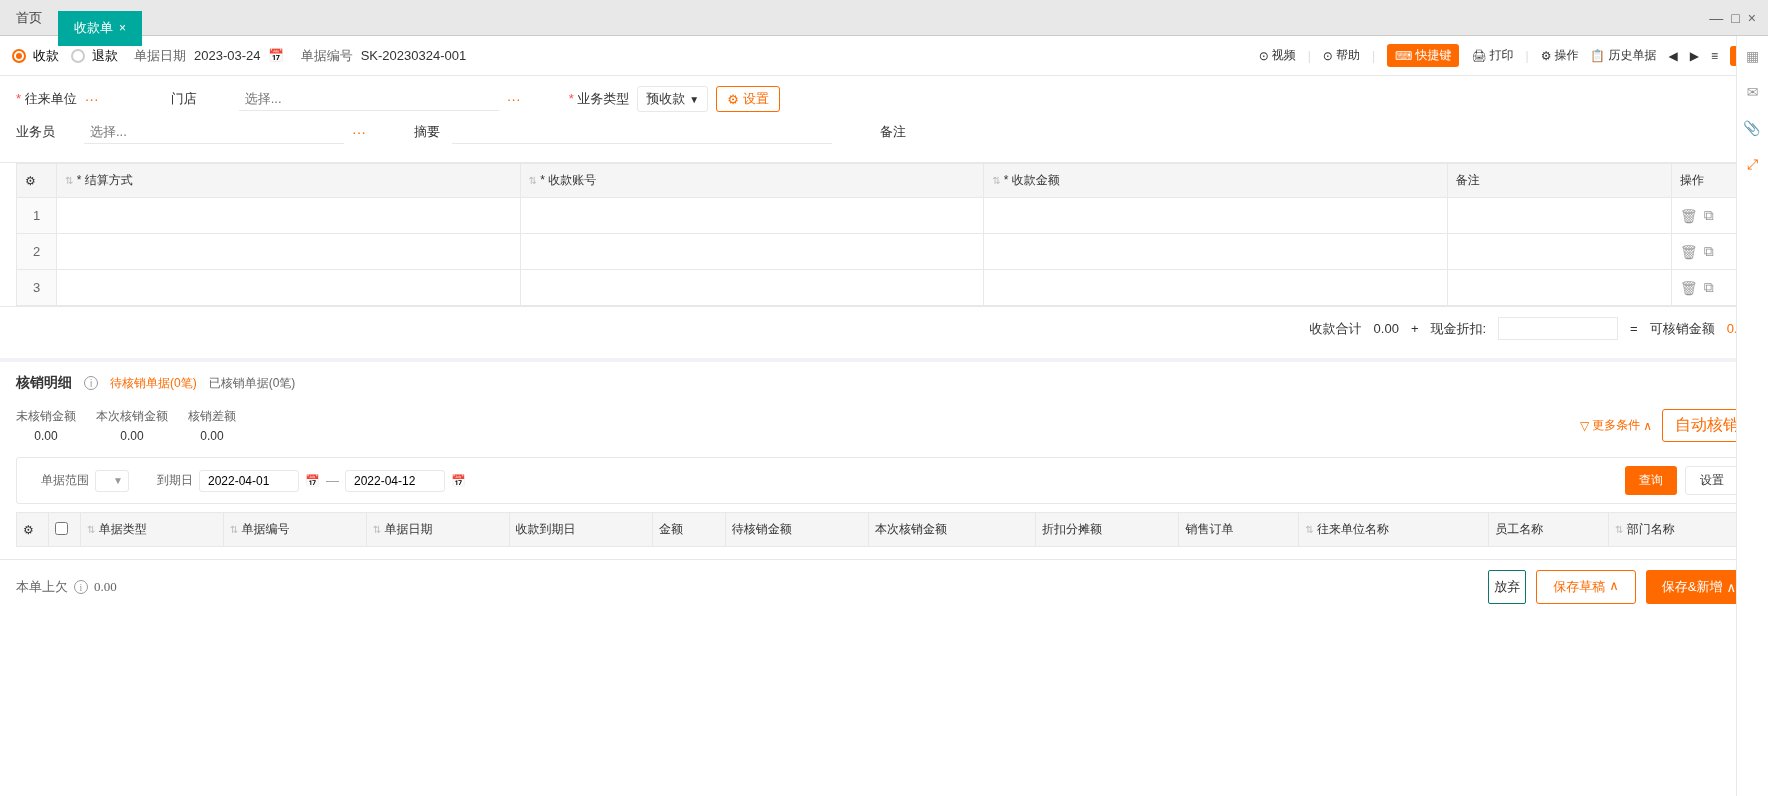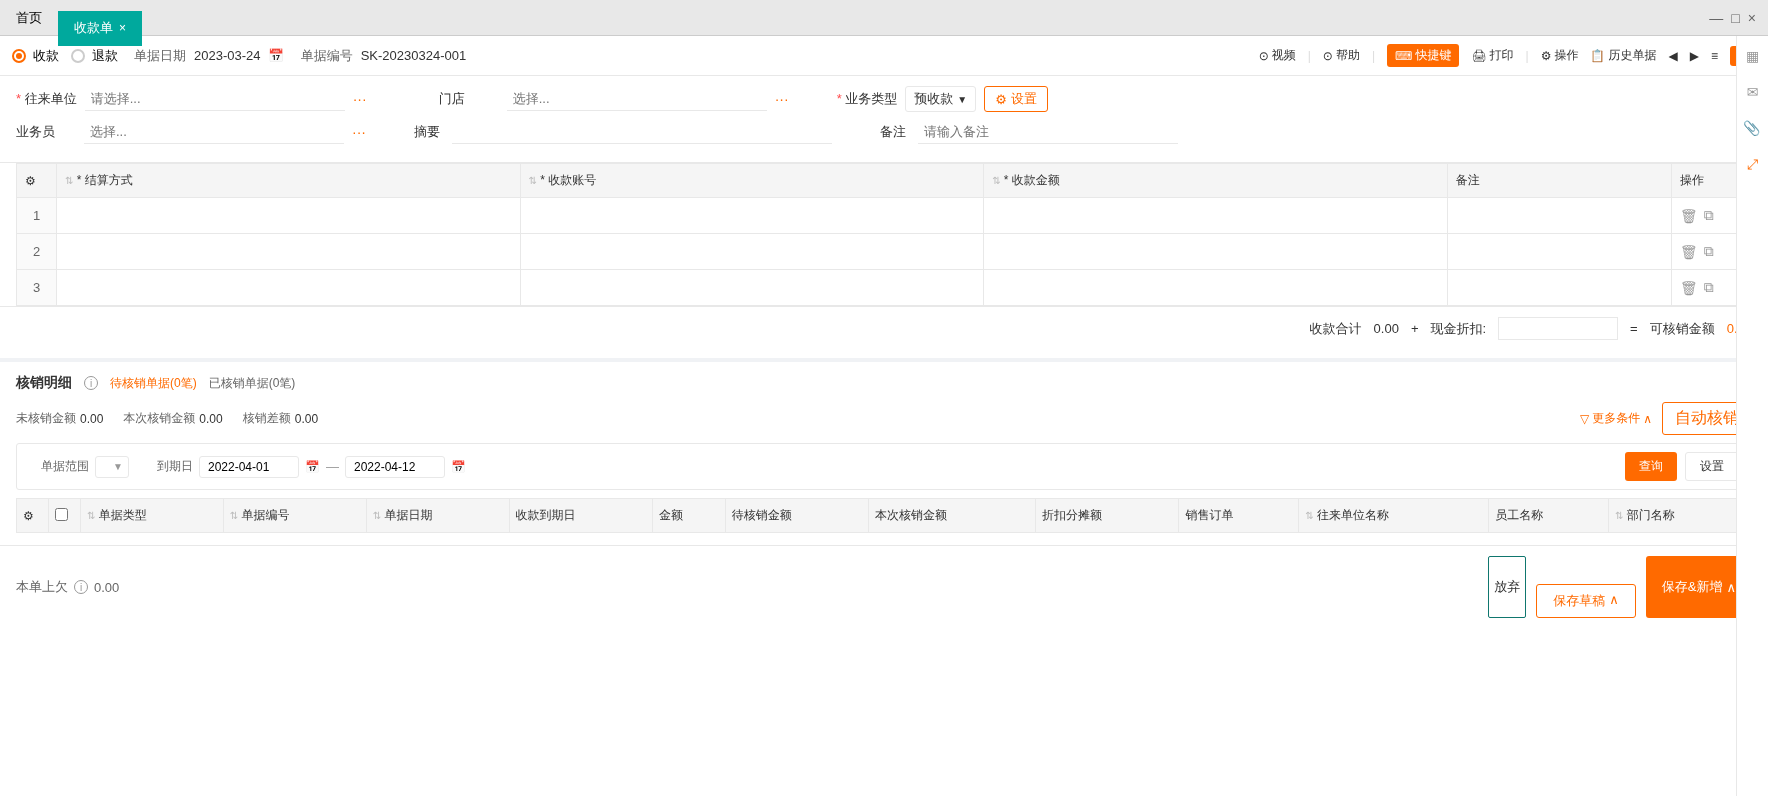--- a/index.html
+++ b/index.html
@@ -5,21 +5,21 @@
     * { box-sizing: border-box; margin: 0; padding: 0; }
     body { font-family: 'Microsoft YaHei', Arial, sans-serif; font-size: 13px; background: #f0f2f5; overflow: hidden; }
 
     
     .tab-bar {
       display: flex; align-items: center; height: 36px;
       background: #e8e8e8; border-bottom: 1px solid #ccc;
     }
     .tab-home {
       padding: 0 16px; height: 100%; display: flex; align-items: center;
-      background: #e8e8e8; color: #000000; cursor: pointer; font-size: 13px;
+      background: #e8e8e8; color: #404040; cursor: pointer; font-size: 13px;
     }
     .tab-active {
       padding: 0 16px; height: 100%; display: flex; align-items: center;
       background: #00a99d; color: #fff; cursor: pointer; font-size: 13px; gap: 6px; margin-top: 21px;
     }
     .tab-close { cursor: pointer; font-size: 12px; }
     .window-controls { margin-left: auto; display: flex; align-items: center; gap: 8px; padding-right: 12px; }
     .window-btn { cursor: pointer; font-size: 14px; color: #666; }
 
     
@@ -96,21 +96,21 @@
       outline: none; font-size: 13px;
     }
 
     
     .verify-section { padding: 12px 16px; background: #fff; margin-top: 8px; border-top: 4px solid #f0f2f5; }
     .verify-title { display: flex; align-items: center; gap: 12px; margin-bottom: 10px; }
     .verify-title h3 { font-size: 14px; color: #333; font-weight: 600; }
     .verify-tab { color: #ff6a00; font-size: 12px; cursor: pointer; }
     .verify-tab.inactive { color: #666; }
     .verify-stats { display: flex; align-items: center; gap: 20px; padding: 6px 0; }
-    .stat-item { display: flex; align-items: center; gap: 4px; }
+    .stat-item { display: flex; align-items: center; gap: 4px; flex-direction: column; }
     .stat-label { color: #666; font-size: 12px; }
     .stat-value { color: #333; font-size: 12px; }
     .verify-actions { margin-left: auto; display: flex; align-items: center; gap: 10px; }
     .filter-btn { color: #ff6a00; cursor: pointer; font-size: 12px; display: flex; align-items: center; gap: 3px; }
     .auto-verify-btn {
       background: #fff; border: 1px solid #ff6a00; color: #ff6a00;
       padding: 5px 12px; border-radius: 3px; cursor: pointer; font-size: 16px;
     }
 
     
@@ -149,30 +149,30 @@
       background: #f5f5f5; border: 1px solid #e8e8e8; padding: 8px 6px;
       text-align: left; font-weight: normal; color: #333; font-size: 12px;
     }
 
     
     .footer {
       display: flex; align-items: center; padding: 10px 16px;
       background: #fff; border-top: 1px solid #e8e8e8;
       position: sticky; bottom: 0;
     }
-    .footer-info { display: flex; align-items: center; gap: 6px; color: #666; font-size: 13px; }
+    .footer-info { display: flex; align-items: center; gap: 6px; color: #666; font-size: 13px; font-family: Liberation Serif, serif; }
     .footer-actions { margin-left: auto; display: flex; gap: 10px; }
     .btn-discard {
       background: #fff; border: 1px solid #0f766e; color: #333;
       padding: 7px 5px; border-radius: 2px; cursor: pointer; font-size: 13px;
     }
     .btn-save-draft {
       background: #fff; border: 1px solid #ff6a00; color: #ff6a00;
       padding: 7px 16px; border-radius: 3px; cursor: pointer; font-size: 13px;
-      display: flex; align-items: flex-start; gap: 4px; margin-top: 28px;
+      display: flex; align-items: flex-start; gap: 4px;
     }
     .btn-save-new {
       background: #ff6a00; border: none; color: #fff;
       padding: 7px 16px; border-radius: 3px; cursor: pointer; font-size: 13px;
       display: flex; align-items: center; gap: 4px;
     }
 
     
     .right-panel {
       position: fixed; right: 0; top: 36px; bottom: 0;
@@ -258,21 +258,20 @@
       <span class="toolbar-btn">◀</span>
       <span class="toolbar-btn">▶</span>
       <span class="toolbar-btn">≡</span>
       <span class="toolbar-btn active-btn">⊞</span>
     </div>
   </div>
 
   <div class="form-area">
     <div class="form-row">
       <span class="field-label required">往来单位</span>
-      <input class="field-input" type="text" style="max-width: 260px;" placeholder="请选择...">
       <span class="more-icon">···</span>
 
       <span class="field-label" style="margin-left:64px;">门店</span>
       <input class="field-input" type="text" style="max-width: 260px;" placeholder="选择...">
       <span class="more-icon">···</span>
 
       <span class="field-label required" style="margin-left:40px;">业务类型</span>
       <div class="business-select">
         <span>预收款</span>
         <span class="chevron">▼</span>
@@ -284,21 +283,20 @@
     </div>
     <div class="form-row">
       <span class="field-label">业务员</span>
       <input class="field-input" type="text" style="max-width: 260px;" placeholder="选择...">
       <span class="more-icon">···</span>
 
       <span class="field-label" style="margin-left:40px; min-width:30px;">摘要</span>
       <input class="field-input" type="text" style="max-width: 380px;">
 
       <span class="field-label" style="margin-left:40px; min-width:30px;">备注</span>
-      <input class="field-input" type="text" style="max-width: 260px;" placeholder="请输入备注">
     </div>
   </div>
 
   <div class="table-section">
     <table class="data-table">
       <thead>
         <tr>
           <th class="gear-th" style="width:40px;">⚙</th>
           <th>
             <span class="sort-icon">⇅</span>

